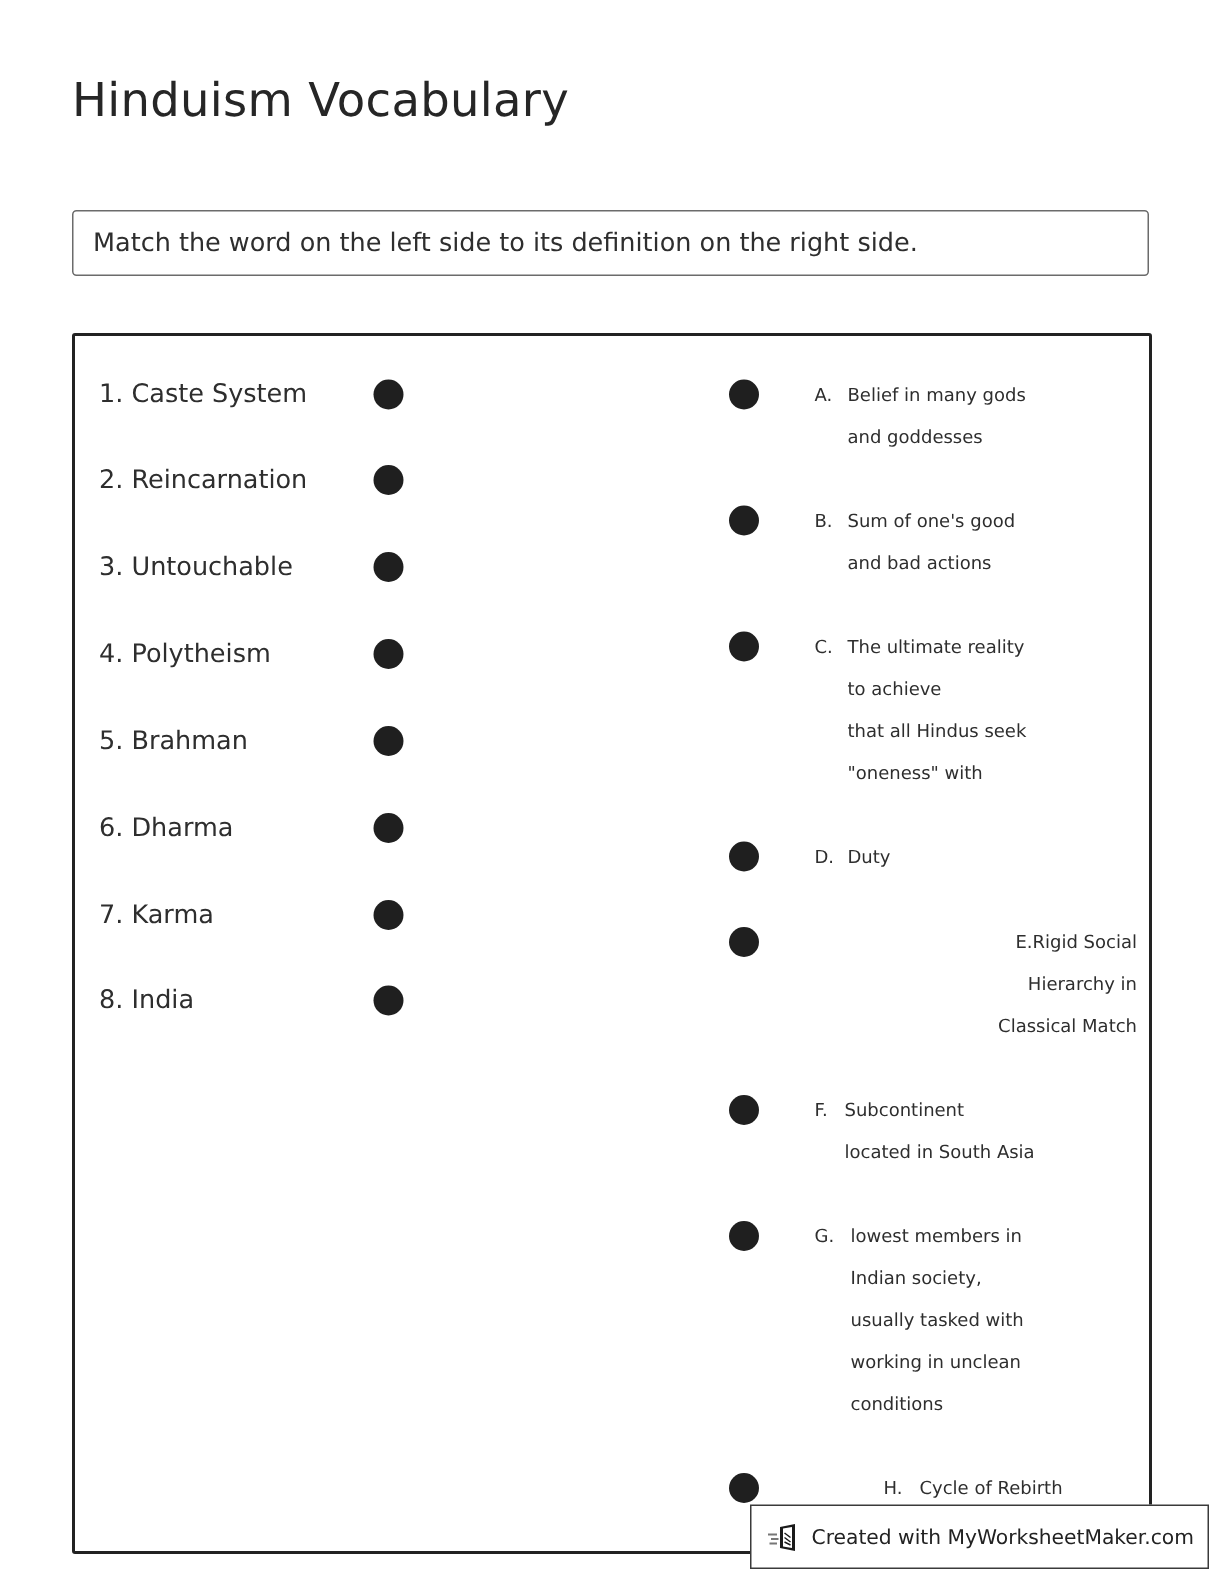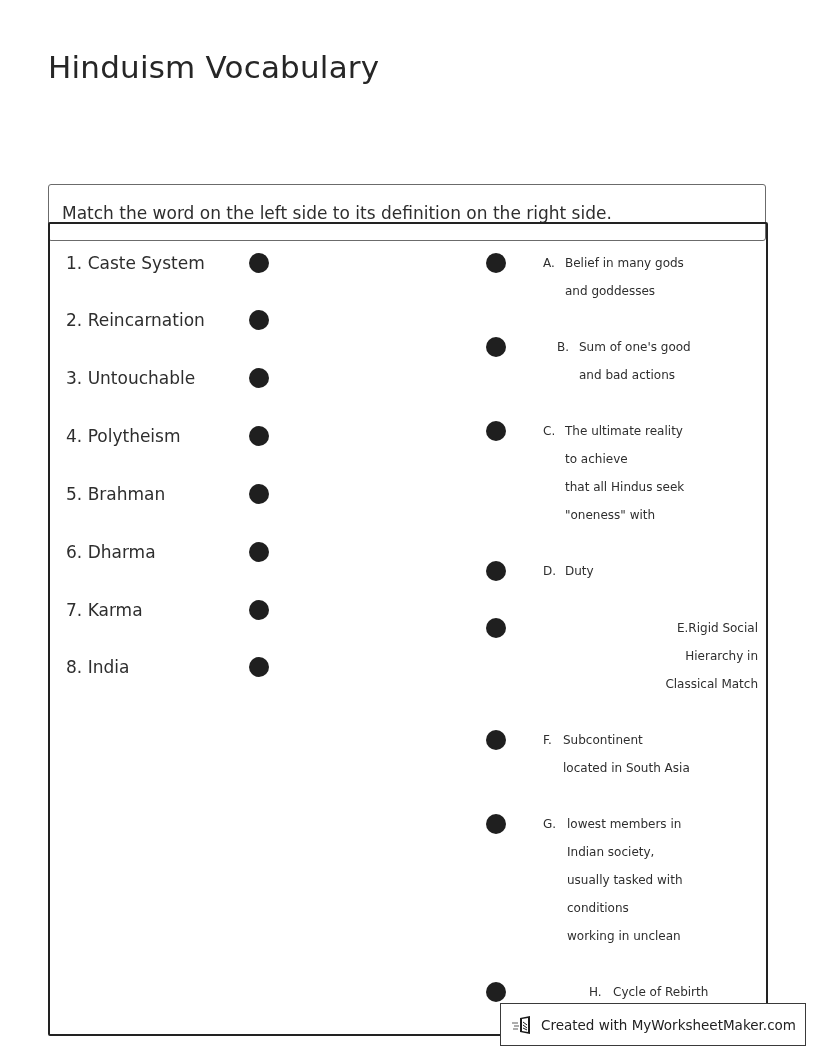--- a/index.html
+++ b/index.html
@@ -8,24 +8,24 @@
     font-family: "DejaVu Sans", "Liberation Sans", sans-serif;
     color: #2b2b2b;
   }
   .title {
     position: absolute; left: 48px; top: 47px;
     font-size: 31px; font-weight: normal; letter-spacing: 0.2px;
     color: #262626; margin: 0; line-height: 40px;
   }
   .instructions {
     position: absolute; left: 48px; top: 140px;
-    width: 718px; height: 57px; box-sizing: border-box;
+    width: 718px; height: 44px; box-sizing: border-box;
     border: 1px solid #6b6b6b; border-radius: 3px;
     padding: 0 13px; display: flex; align-items: center;
-    font-size: 17px; color: #2e2e2e; margin-top: 44px;
+    font-size: 17px; color: #2e2e2e;
   }
   .matching-box {
     position: absolute; left: 48px; top: 222px;
     width: 720px; height: 814px; box-sizing: border-box;
     border: 2px solid #222222; border-radius: 2px;
   }
   .left-item {
     position: absolute; left: 66px; height: 28px;
     display: flex; align-items: center;
     font-size: 17px; color: #2e2e2e;
@@ -101,21 +101,21 @@
 </div>
 <div class="dot" style="left:249px; top:657px;"></div>
 
 <div class="dot" style="left:486px; top:253px;"></div>
 <div class="right-item" style="top:249px;">
   <span class="letter">A.</span><span class="def-line first">Belief in many gods</span>
   <span class="def-line">and goddesses</span>
 </div>
 
 <div class="dot" style="left:486px; top:337px;"></div>
-<div class="right-item" style="top:333px;margin-left:14px;">
+<div class="right-item" style="top:333px;">
   <span class="letter">B.</span><span class="def-line first">Sum of one's good</span>
   <span class="def-line">and bad actions</span>
 </div>
 
 <div class="dot" style="left:486px; top:421px;"></div>
 <div class="right-item" style="top:417px;">
   <span class="letter">C.</span><span class="def-line first">The ultimate reality</span>
   <span class="def-line">to achieve</span>
   <span class="def-line">that all Hindus seek</span>
   <span class="def-line">"oneness" with</span>
@@ -137,22 +137,22 @@
 <div class="right-item" style="top:726px;">
   <span class="letter" style="width:20px;">F.</span><span class="def-line first">Subcontinent</span>
   <span class="def-line" style="padding-left:20px;">located in South Asia</span>
 </div>
 
 <div class="dot" style="left:486px; top:814px;"></div>
 <div class="right-item" style="top:810px;">
   <span class="letter" style="width:24px;">G.</span><span class="def-line first">lowest members in</span>
   <span class="def-line" style="padding-left:24px;">Indian society,</span>
   <span class="def-line" style="padding-left:24px;">usually tasked with</span>
+  <span class="def-line" style="padding-left:24px;">working in unclean</span>
   <span class="def-line" style="padding-left:24px;">conditions</span>
-  <span class="def-line" style="padding-left:24px;">working in unclean</span>
 </div>
 
 <div class="dot" style="left:486px; top:982px;"></div>
 <div class="right-item" style="top:978px;margin-left:46px;">
   <span class="letter" style="width:24px;">H.</span><span class="def-line first">Cycle of Rebirth</span>
 </div>
 
 <div class="badge">
   <svg class="badge-icon" viewBox="0 0 26 22">
     <line x1="1" y1="9" x2="7" y2="9" stroke="#777" stroke-width="1.2"></line>

